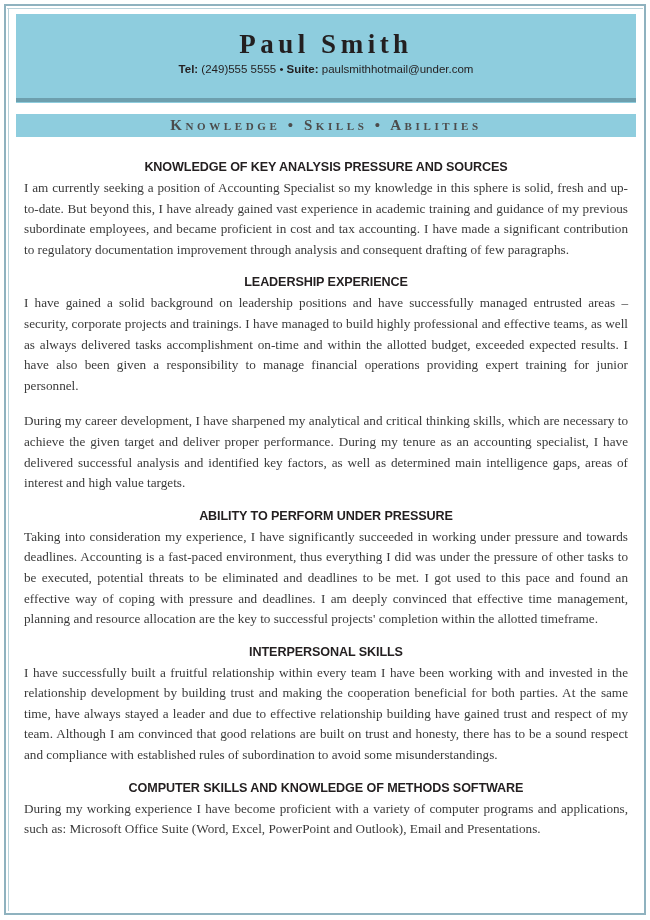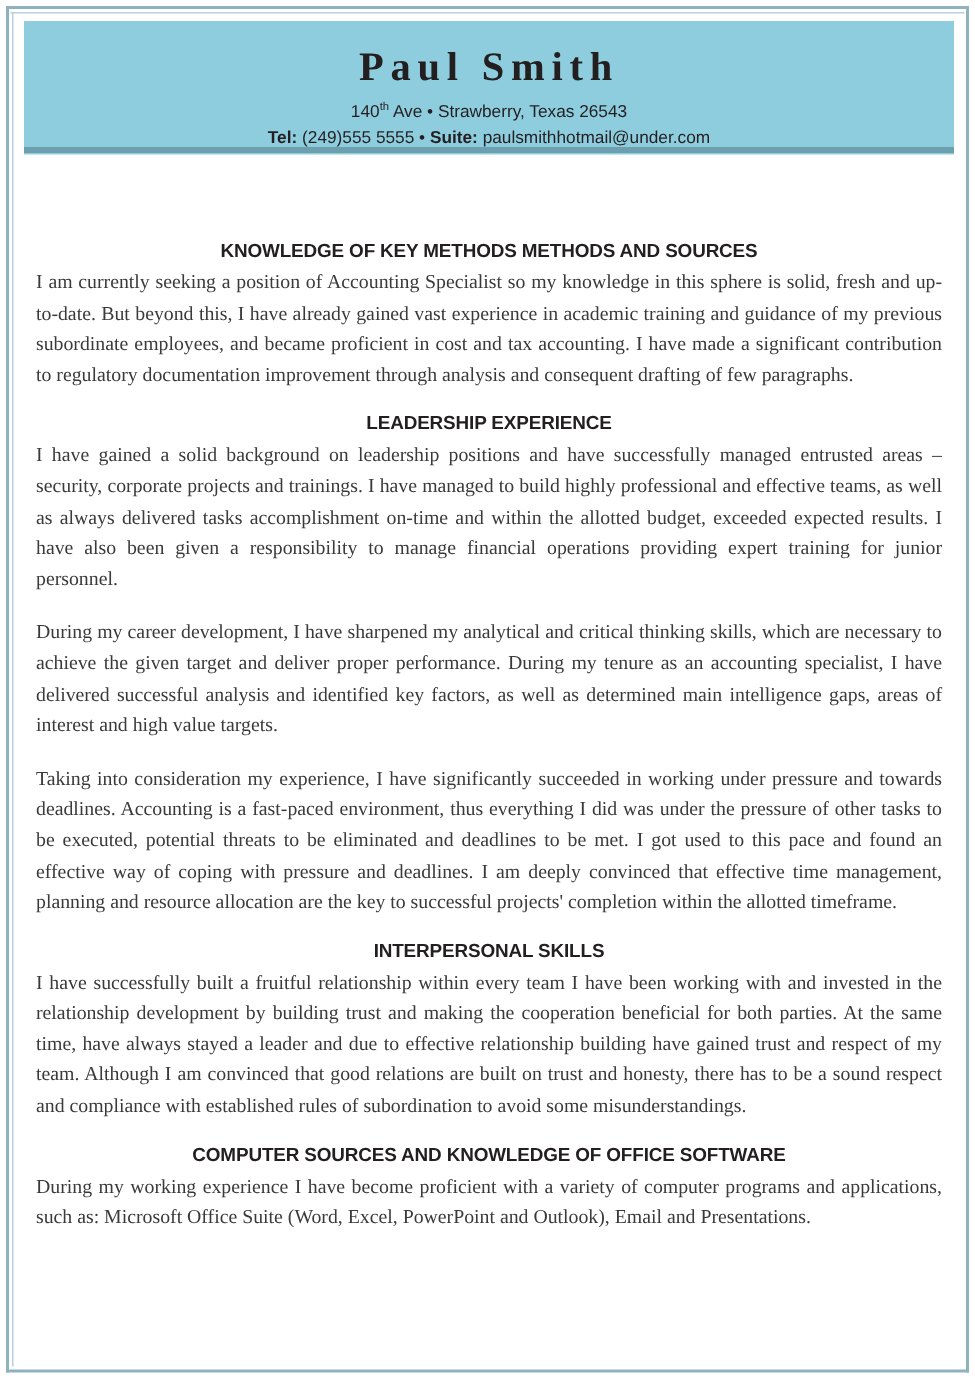--- a/index.html
+++ b/index.html
@@ -136,49 +136,50 @@
   <div class="frame-line frame-top"></div>
   <div class="frame-line frame-bottom"></div>
   <div class="frame-line frame-left"></div>
   <div class="frame-line frame-right"></div>
   <div class="frame-line frame-inner-top"></div>
   <div class="frame-line frame-inner-left"></div>
 
   <div id="header-band">
     <h1 id="name">Paul Smith</h1>
 
-    <div id="contact-address" class="contact-line">
-      <span>140</span><span class="sup">th</span><span> Ave • Strawberry, Texas 26543</span>
-    </div>
 
     <div id="contact-phone" class="contact-line">
       <span class="contact-label">Tel:</span><span> (249)555 5555 </span><span>• </span><span class="contact-label">Suite:</span><span> paulsmithhotmail@under.com</span>
     </div>
   </div>
   <div id="header-rule"></div>
 
+  <div id="skills-banner">
+    <span id="skills-banner-text">Knowledge • Skills • Abilities</span>
+  </div>
 
   <div id="content">
       <div class="section">
-        <div class="section-heading">KNOWLEDGE OF KEY METHODS METHODS AND SOURCES</div>
+        <div class="section-heading">KNOWLEDGE OF KEY ANALYSIS PRESSURE AND SOURCES</div>
         <p class="section-body">I am currently seeking a position of Accounting Specialist so my knowledge in this sphere is solid, fresh and up-to-date. But beyond this, I have already gained vast experience in academic training and guidance of my previous subordinate employees, and became proficient in cost and tax accounting. I have made a significant contribution to regulatory documentation improvement through analysis and consequent drafting of few paragraphs.</p>
       </div>
       <div class="section">
         <div class="section-heading">LEADERSHIP EXPERIENCE</div>
         <p class="section-body"> I have gained a solid background on leadership positions and have successfully managed entrusted areas – security, corporate projects and trainings. I have managed to build highly professional and effective teams, as well as always delivered tasks accomplishment on-time and within the allotted budget, exceeded expected results. I have also been given a responsibility to manage financial operations providing expert training for junior personnel.</p>
       </div>
       <div class="section">
         <p class="section-body">During my career development, I have sharpened my analytical and critical thinking skills, which are necessary to achieve the given target and deliver proper performance. During my tenure as an accounting specialist, I have delivered successful analysis and identified key factors, as well as determined main intelligence gaps, areas of interest and high value targets.</p>
       </div>
       <div class="section">
+        <div class="section-heading">ABILITY TO PERFORM UNDER PRESSURE</div>
         <p class="section-body">Taking into consideration my experience, I have significantly succeeded in working under pressure and towards deadlines. Accounting is a fast-paced environment, thus everything I did was under the pressure of other tasks to be executed, potential threats to be eliminated and deadlines to be met. I got used to this pace and found an effective way of coping with pressure and deadlines. I am deeply convinced that effective time management, planning and resource allocation are the key to successful projects' completion within the allotted timeframe.</p>
       </div>
       <div class="section">
         <div class="section-heading">INTERPERSONAL SKILLS</div>
         <p class="section-body">I have successfully built a fruitful relationship within every team I have been working with and invested in the relationship development by building trust and making the cooperation beneficial for both parties. At the same time, have always stayed a leader and due to effective relationship building have gained trust and respect of my team. Although I am convinced that good relations are built on trust and honesty, there has to be a sound respect and compliance with established rules of subordination to avoid some misunderstandings.</p>
       </div>
       <div class="section">
-        <div class="section-heading">COMPUTER SOURCES AND KNOWLEDGE OF OFFICE SOFTWARE</div>
+        <div class="section-heading">COMPUTER SKILLS AND KNOWLEDGE OF METHODS SOFTWARE</div>
         <p class="section-body">During my working experience I have become proficient with a variety of computer programs and applications, such as: Microsoft Office Suite (Word, Excel, PowerPoint and Outlook), Email and Presentations.</p>
       </div>
     </div>
 
 </div>
 
 </body></html>

